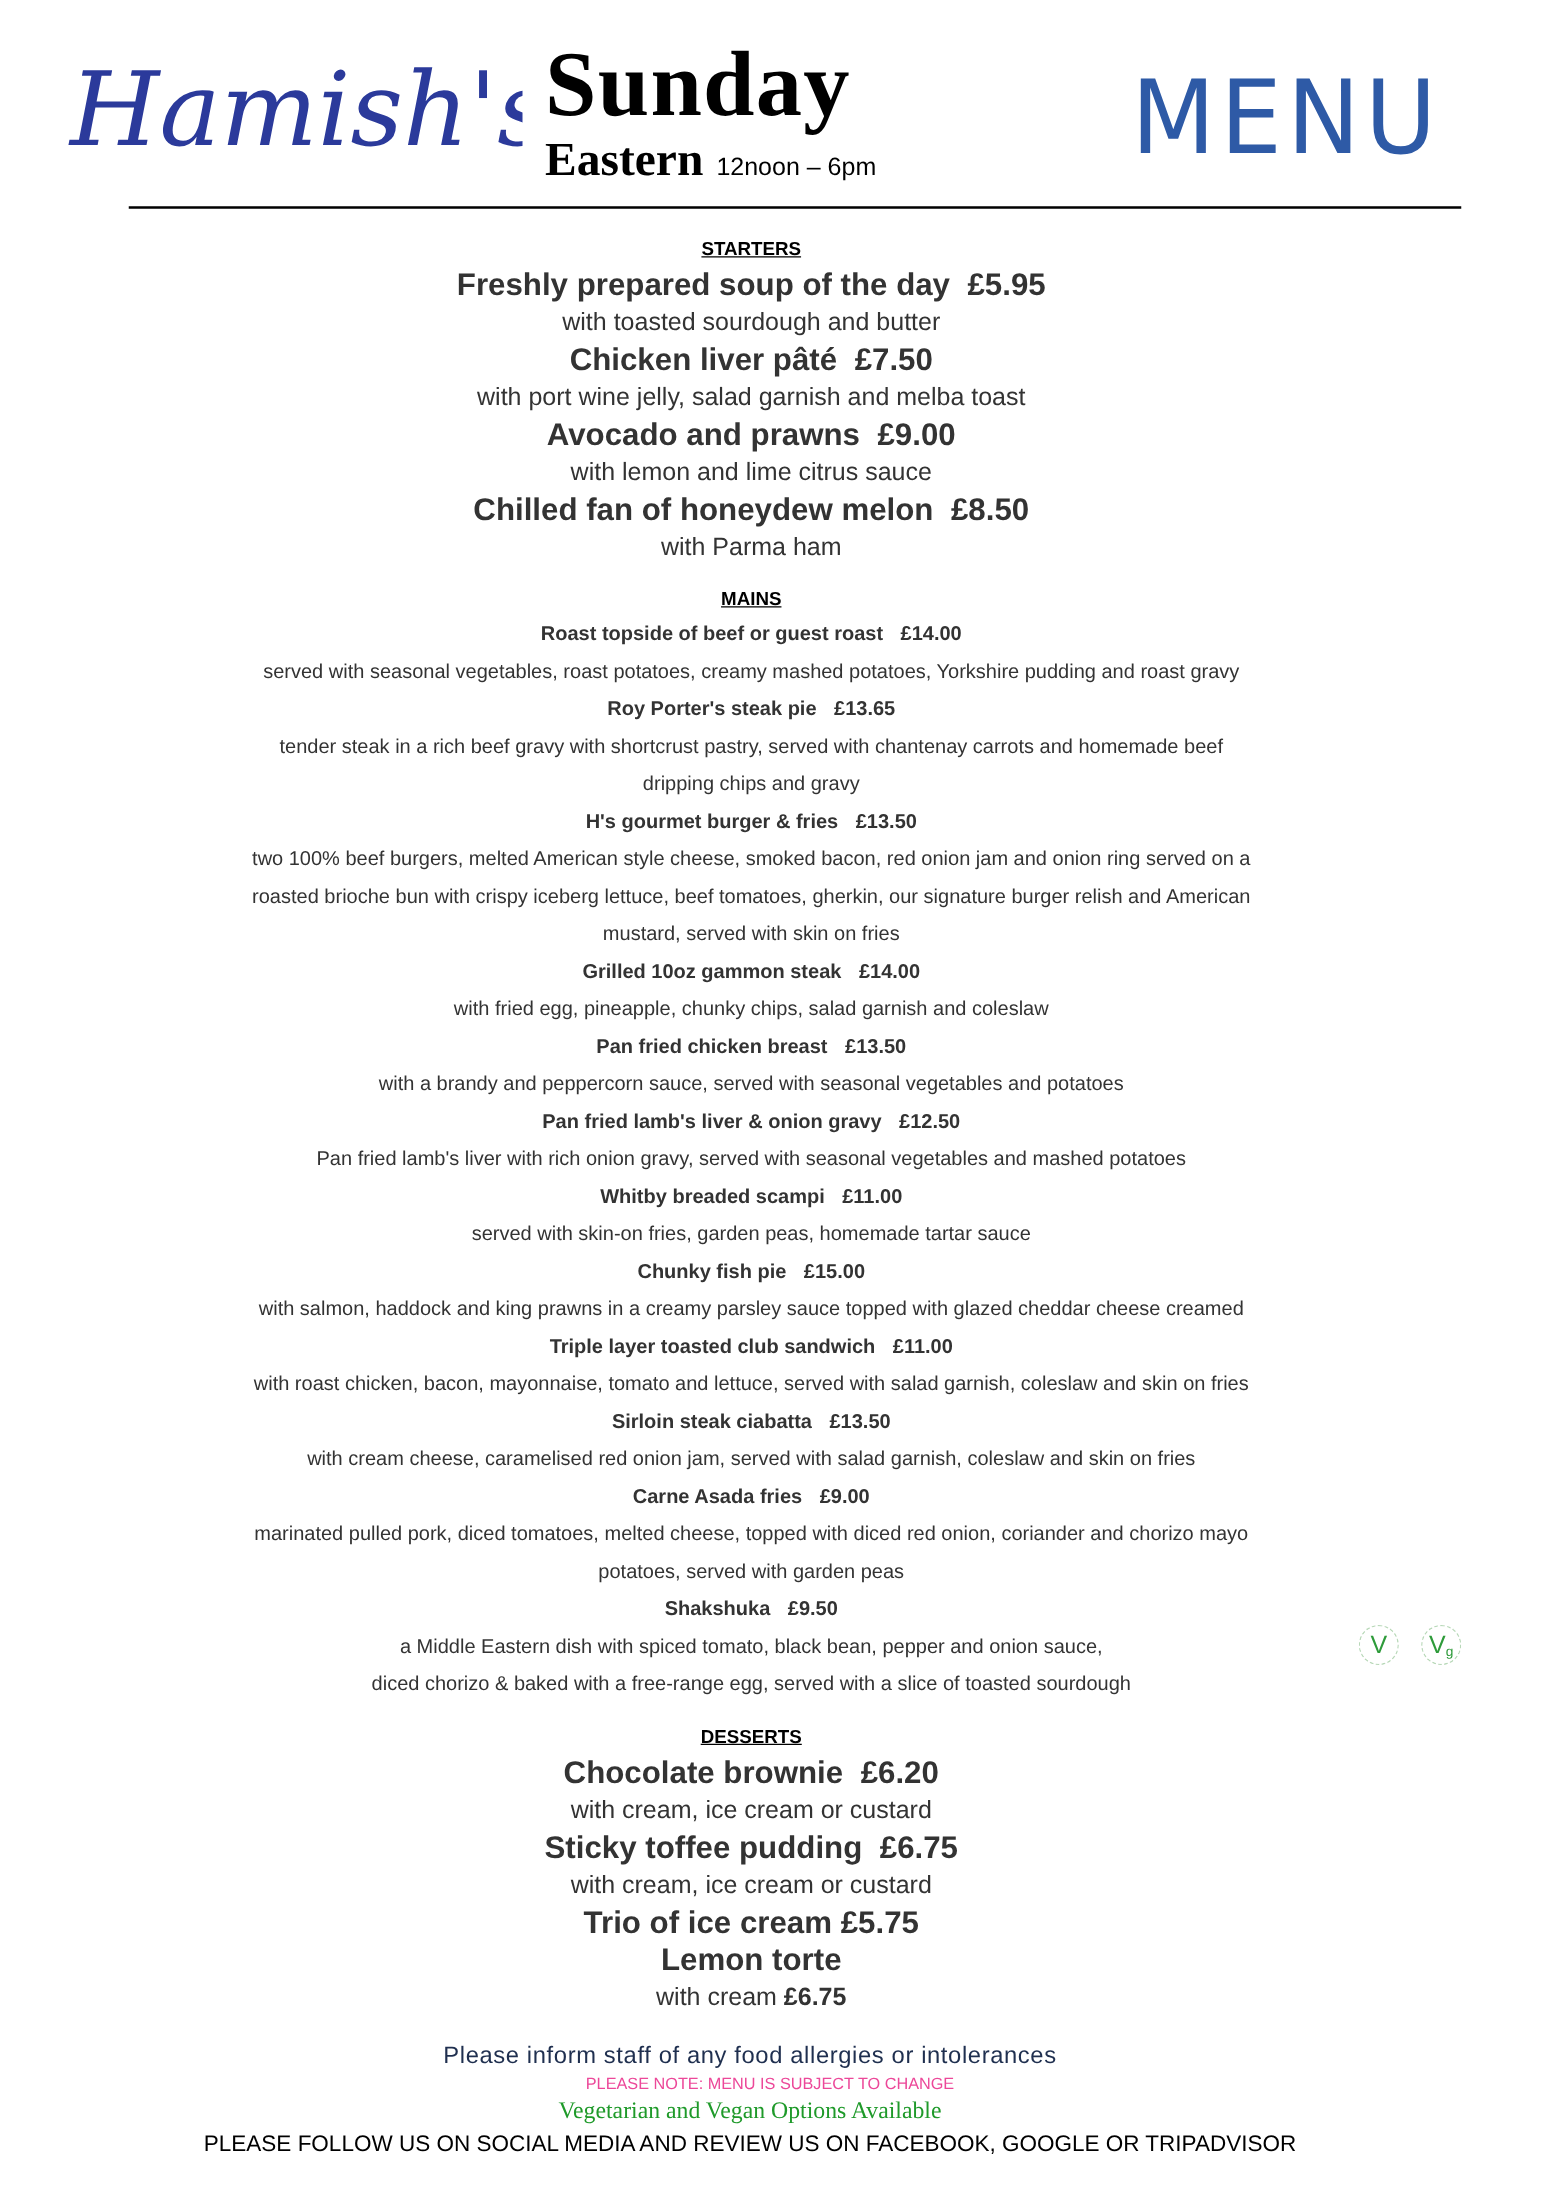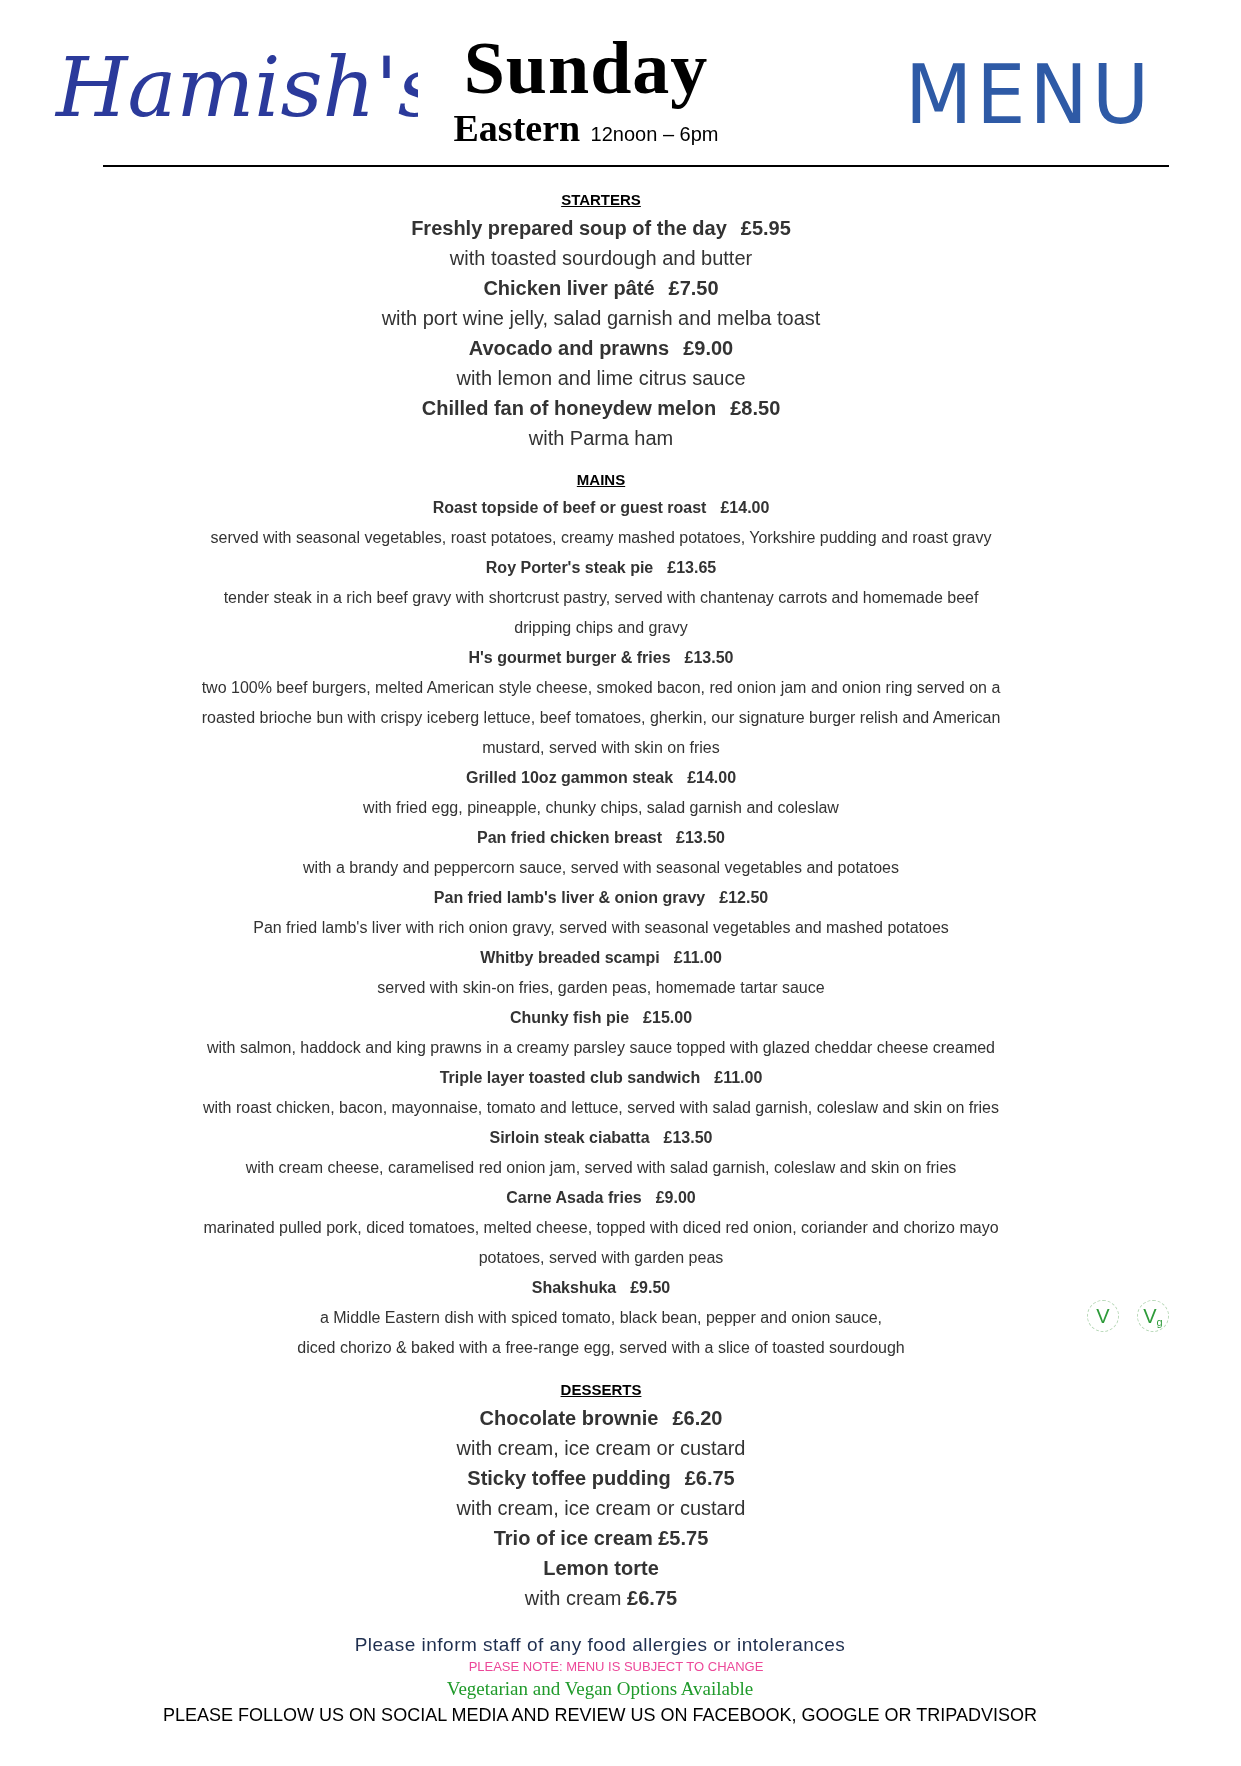--- a/index.html
+++ b/index.html
@@ -1,29 +1,29 @@
 <!DOCTYPE html>
 <html><head>
 <meta charset="utf-8">
 <style>
   html, body { margin: 0; padding: 0; background: #ffffff; }
   body { width: 1241px; height: 1766px; position: relative; overflow: hidden; font-family: "Liberation Sans", sans-serif; color: #333; }
   .brand { position: absolute; left: 48px; top: 18px; width: 370px; height: 130px; }
   .brand text { font-family: "DejaVu Serif", serif; font-style: italic; }
-  .title-block { position: absolute; left: 416px; top: 28px; width: 340px; text-align: center; }
+  .title-block { position: absolute; left: 436px; top: 28px; width: 340px; text-align: left; }
   .sunday { font-family: "Liberation Serif", serif; font-weight: bold; font-size: 74px; line-height: 80px; color: #000; letter-spacing: 1px; }
   .served-row { margin-top: -2px; white-space: nowrap; }
   .served { font-family: "Liberation Serif", serif; font-weight: bold; font-size: 38px; color: #000; }
   .hours { font-family: "Liberation Sans", sans-serif; font-size: 20px; color: #000; margin-left: 6px; }
   .menu-word { position: absolute; left: 905px; top: 50px; font-family: "DejaVu Sans", sans-serif; font-size: 78px; color: #2e5aa6; letter-spacing: 4px; font-weight: normal; transform: scaleY(1.05); }
   .rule { position: absolute; left: 103px; top: 165px; width: 1066px; height: 2px; background: #000; }
   .content { position: absolute; left: 40px; top: 186px; width: 1122px; text-align: center; }
   .section-title { color: #000000; font-weight: bold; font-size: 15px; text-decoration: underline; line-height: 27px; margin-top: 0; }
   .section-title.gap { margin-top: 13px; }
-  .item-name { font-weight: bold; font-size: 20px; line-height: 30px; color: #333; }
+  .item-name { font-weight: bold; font-size: 25px; line-height: 30px; color: #333; }
   .item-name .price { margin-left: 14px; }
   .item-desc { font-size: 20px; line-height: 30px; color: #333; }
   .mains .item-name, .mains .item-desc { font-size: 16px; }
   .badges { position: absolute; left: 1087px; top: 1300px; display: flex; gap: 18px; }
   .badge { width: 30px; height: 30px; border-radius: 50%; border: 1px dashed #b8d8b8; color: #2e9b3a; font-size: 20px; line-height: 30px; text-align: center; font-family: "Liberation Sans", sans-serif; }
   .badge sub { font-size: 11px; vertical-align: -3px; }
   .footer { position: absolute; left: 0; top: 1632px; width: 1200px; text-align: center; }
   .allergy { font-size: 19px; color: #1f2f4f; letter-spacing: 0.5px; line-height: 26px; text-align: center; }
   .note { font-size: 13px; color: #ec4899; line-height: 18px; padding-left: 32px; }
   .veg { font-family: "Liberation Serif", serif; font-size: 19px; color: #1f9a2a; line-height: 26px; }

